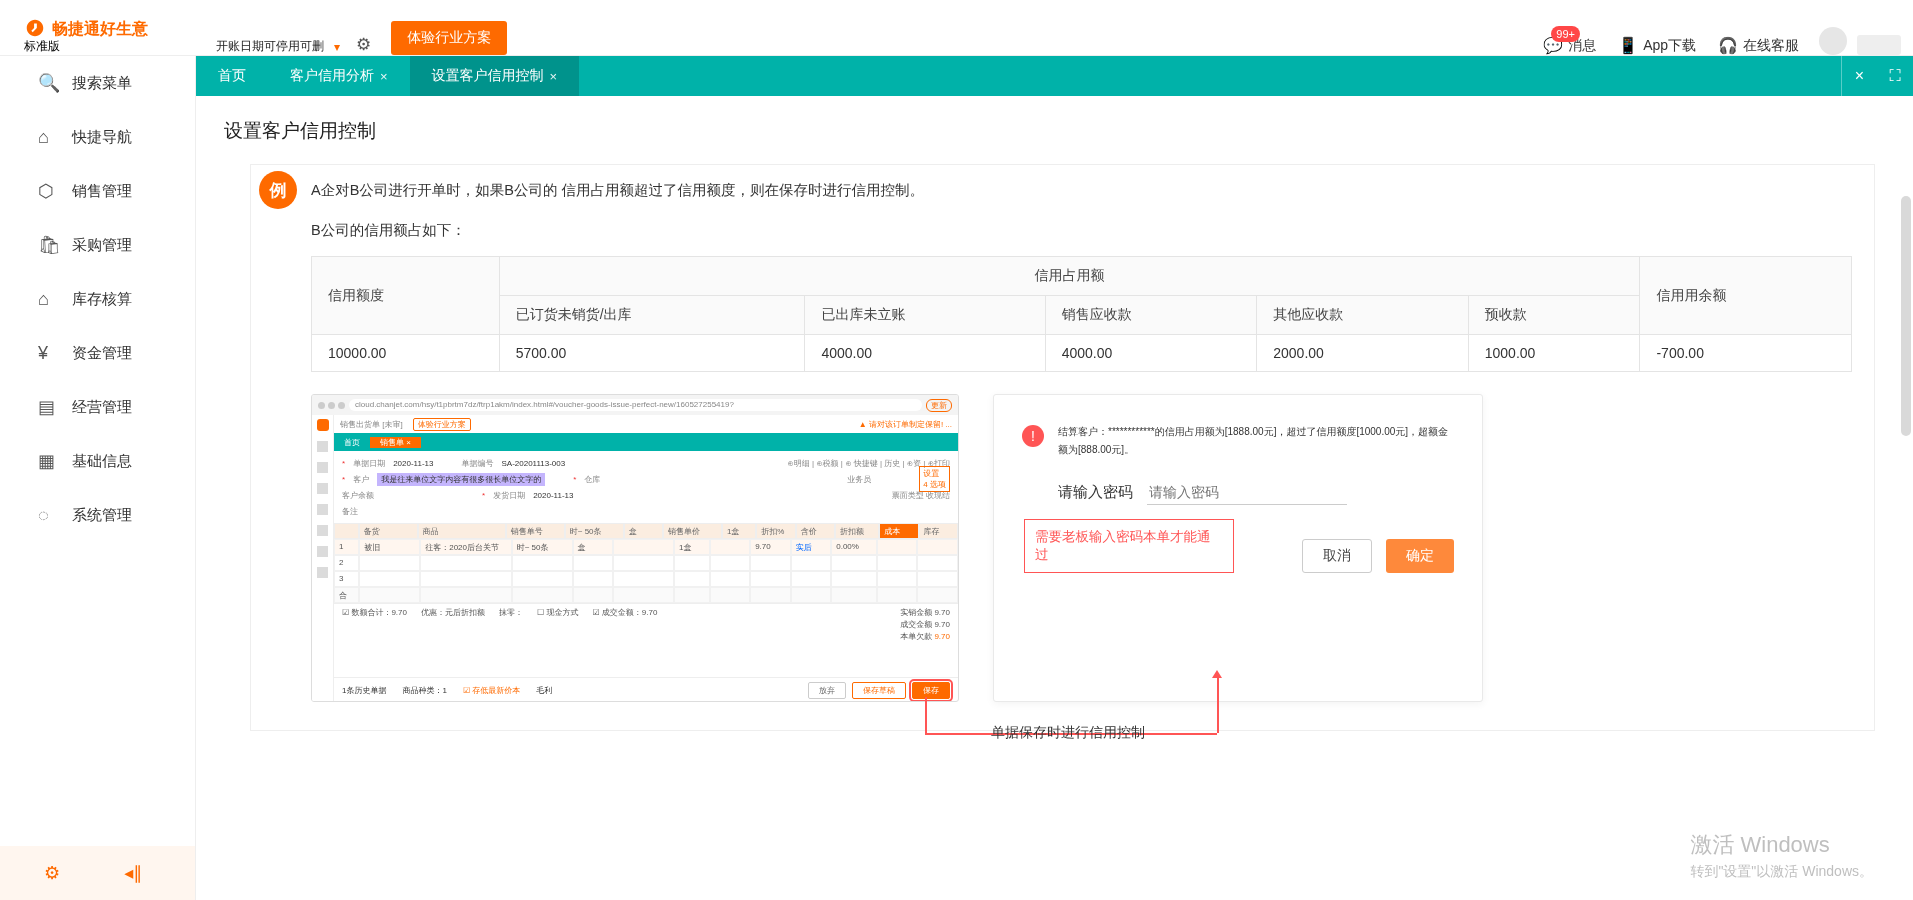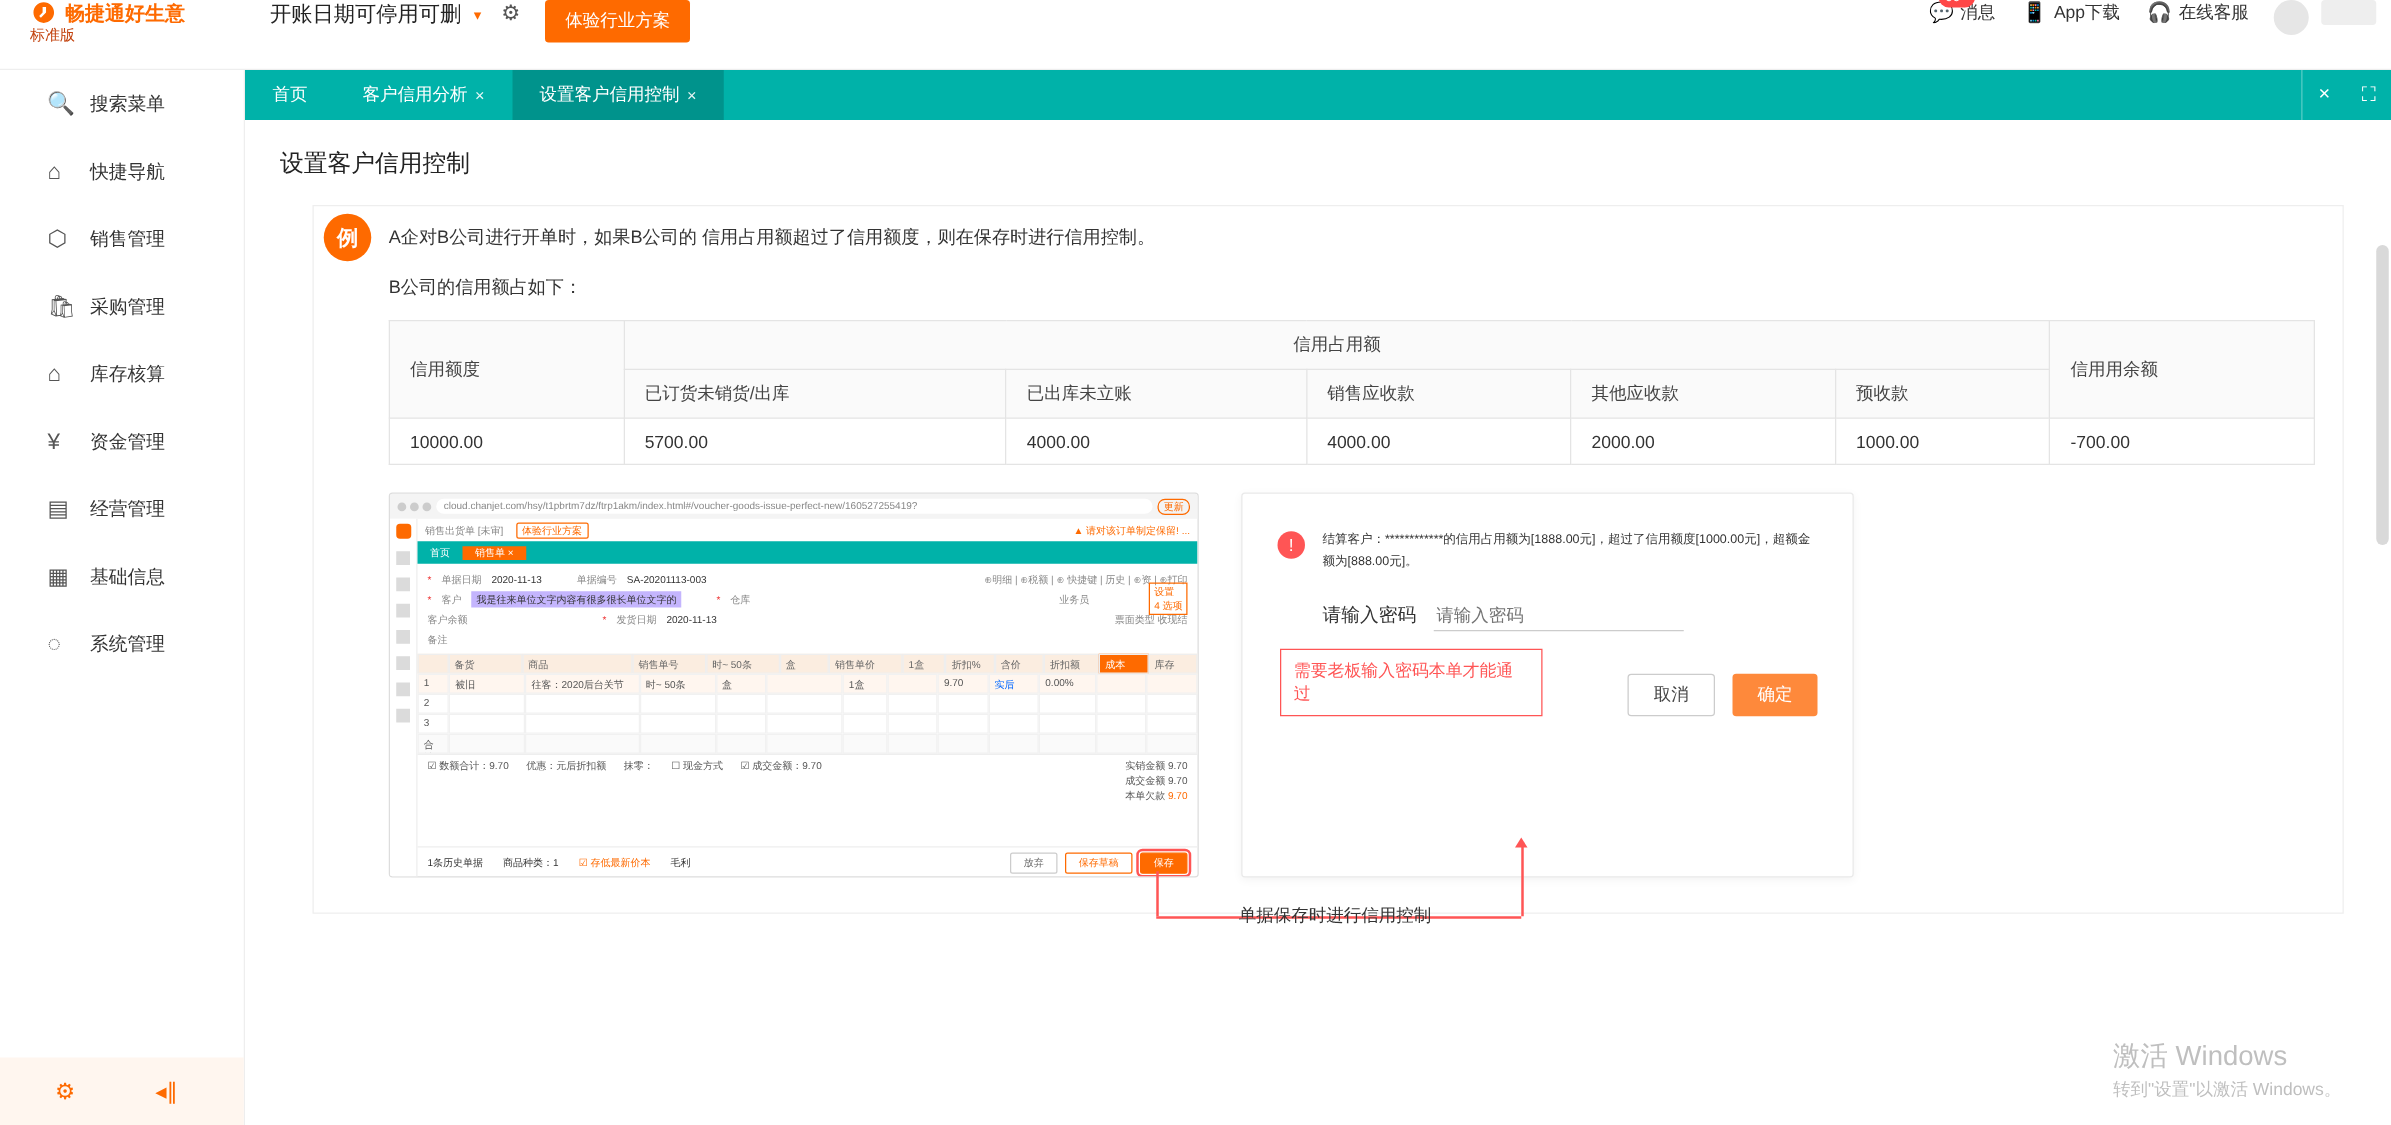--- a/index.html
+++ b/index.html
@@ -1,26 +1,26 @@
 <!DOCTYPE html>
 <html><head>
 <meta charset="utf-8">
 <style>
 * { margin:0; padding:0; box-sizing:border-box; font-family:"Microsoft YaHei","PingFang SC",Arial,sans-serif; }
 body { width:1913px; height:900px; background:#fff; font-size:14px; color:#333; overflow:hidden; position:relative; }
 
 
-.topbar { height:56px; display:flex; align-items:flex-start; padding:0 12px 0 0; border-bottom:1px solid #eee; }
+.topbar { height:56px; display:flex; align-items:flex-end; padding:0 12px 0 0; border-bottom:1px solid #eee; }
 .logo-box { width:196px; display:flex; flex-direction:column; align-items:flex-start; padding-left:24px; }
 .logo-row { display:flex; align-items:center; gap:6px; }
 .logo-icon { width:22px; height:22px; }
 .logo-text { color:#fe6a00; font-size:16px; font-weight:600; }
-.logo-sub { color:#c2410c; font-size:12px; margin-top:-2px; }
+.logo-sub { color:#000000; font-size:12px; margin-top:-2px; }
 .dropdown-sel { display:flex; align-items:center; gap:10px; margin-left:20px; }
-.dd-text { font-size:17px; color:#222; }
+.dd-text { font-size:12px; color:#222; }
 .chev { color:#fe6a00; font-size:12px; }
 .gear { color:#555; font-size:17px; margin-left:16px; }
 .btn-orange { background:#fe6a00; color:#fff; border:none; border-radius:3px; height:34px; padding:0 16px; margin-left:20px; font-size:14px; cursor:pointer; }
 .top-spacer { flex:1; }
 .top-item { display:flex; align-items:center; gap:5px; margin-left:22px; color:#333; position:relative; }
 .top-item .ico { font-size:16px; color:#555; }
 .badge { position:absolute; top:-10px; left:8px; background:#ff4747; color:#fff; font-size:11px; border-radius:9px; padding:0 5px; line-height:16px; }
 .avatar { width:28px; height:28px; border-radius:50%; background:#e6e6e6; margin-left:20px; }
 
 

